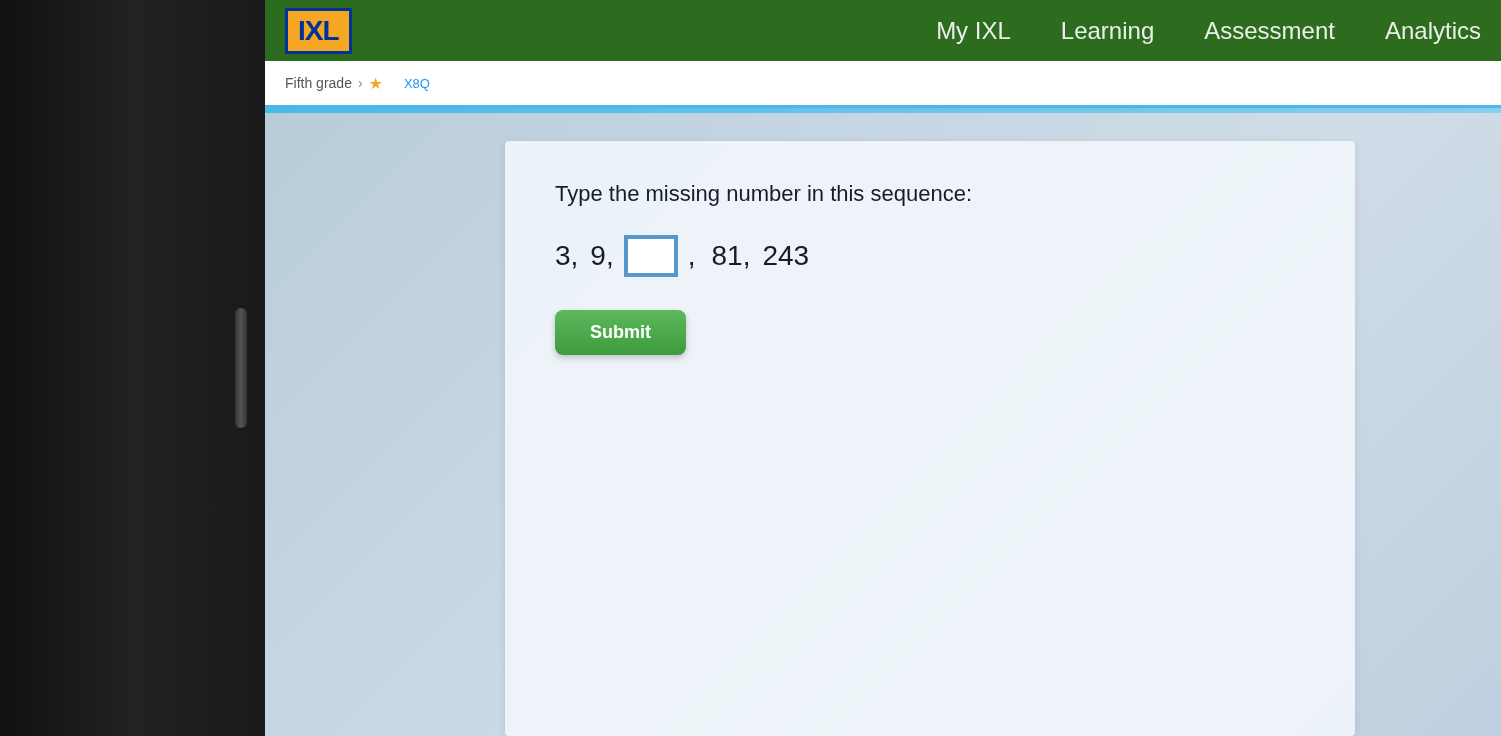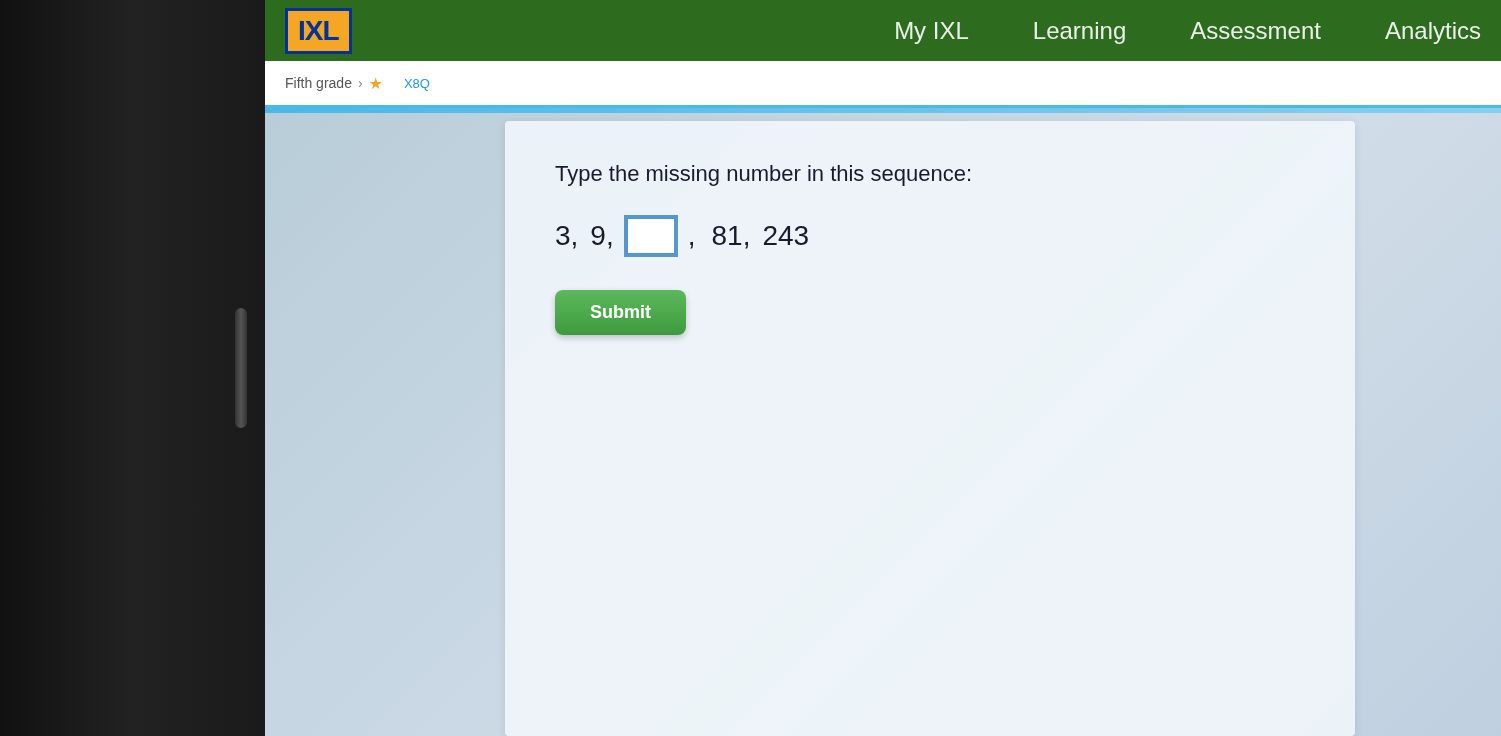--- a/index.html
+++ b/index.html
@@ -58,21 +58,21 @@
       font-size: 28px;
       padding: 4px 10px;
       border: 3px solid #003399;
       letter-spacing: -1px;
       margin-right: 40px;
     }
 
     .nav-links {
       display: flex;
       align-items: center;
-      gap: 64px;
+      gap: 50px;
       margin-left: auto;
     }
 
     .nav-link {
       color: #ffffff;
       font-size: 24px;
       font-weight: 400;
       text-decoration: none;
       cursor: pointer;
       opacity: 0.9;
@@ -121,21 +121,21 @@
     .accent-line {
       height: 5px;
       background: linear-gradient(to right, #4ab8e8, #87ceeb);
     }
 
     
     .main-content {
       flex: 1;
       background: linear-gradient(135deg, #b8cdd8 0%, #c5d5e2 30%, #d0dde8 60%, #bfcfdf 100%);
       display: flex;
-      padding: 8px 0 0 240px;
+      padding: 28px 0 0 240px;
     }
 
     
     .question-card {
       background: rgba(240, 245, 250, 0.92);
       border-radius: 4px;
       padding: 40px 50px;
       width: 850px;
       min-height: 400px;
       box-shadow: 0 2px 8px rgba(0,0,0,0.1);

